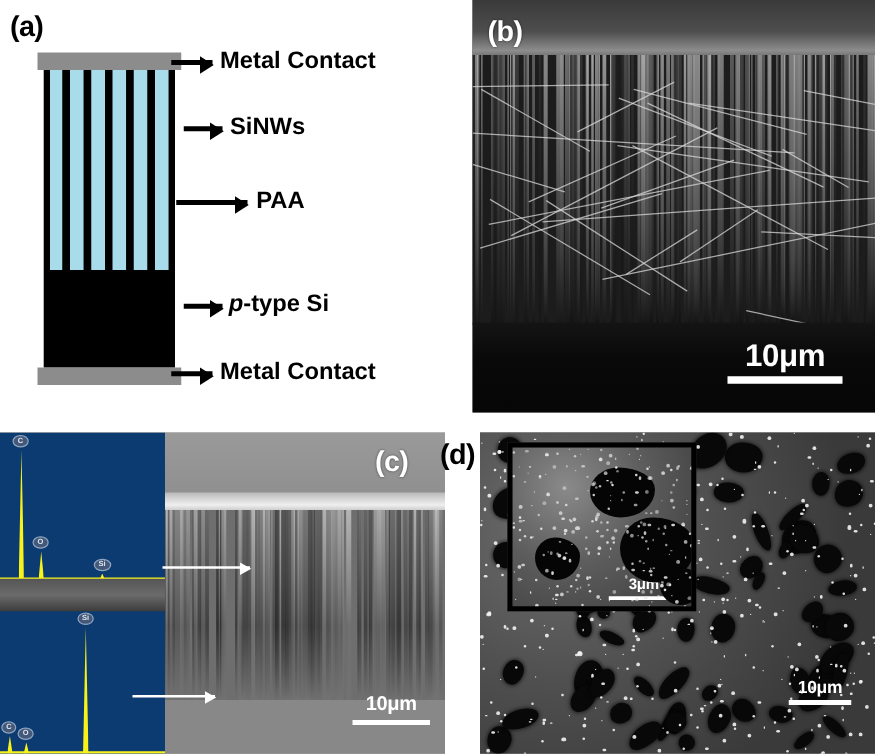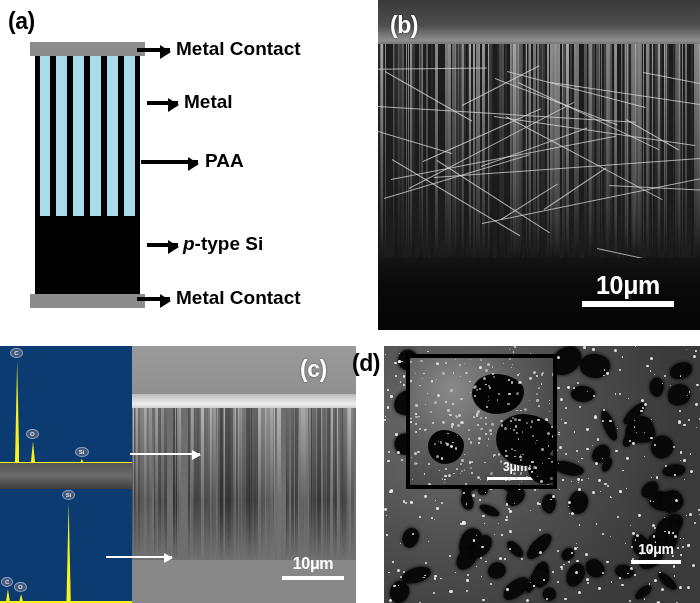--- a/index.html
+++ b/index.html
@@ -118,21 +118,21 @@
       </div>
       <div id="psi"></div>
     </div>
     <div class="contact bot"></div>
   </div>
 
   <div class="lead" style="left:137px;top:48px;width:33px;"></div>
   <div class="alabel" style="left:176px;top:39px;">Metal Contact</div>
 
   <div class="lead" style="left:147px;top:101px;width:31px;"></div>
-  <div class="alabel" style="left:184px;top:92px;">Metal</div>
+  <div class="alabel" style="left:184px;top:92px;">SiNWs</div>
 
   <div class="lead" style="left:141px;top:160px;width:57px;"></div>
   <div class="alabel" style="left:205px;top:151px;">PAA</div>
 
   <div class="lead" style="left:147px;top:243px;width:31px;"></div>
   <div class="alabel" style="left:183px;top:234px;"><i>p</i><span>-type Si</span></div>
 
   <div class="lead" style="left:137px;top:297px;width:33px;"></div>
   <div class="alabel" style="left:176px;top:288px;">Metal Contact</div>
 </div>

